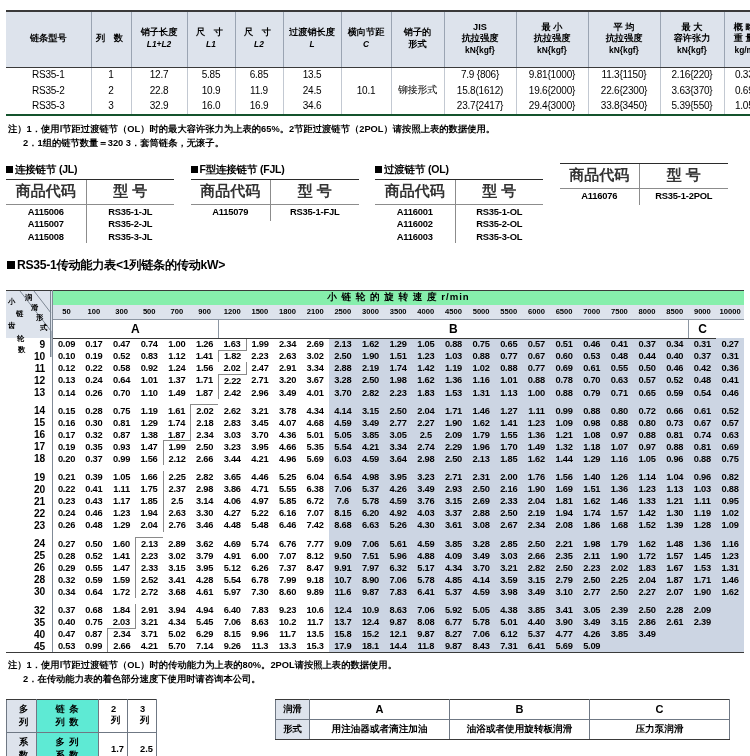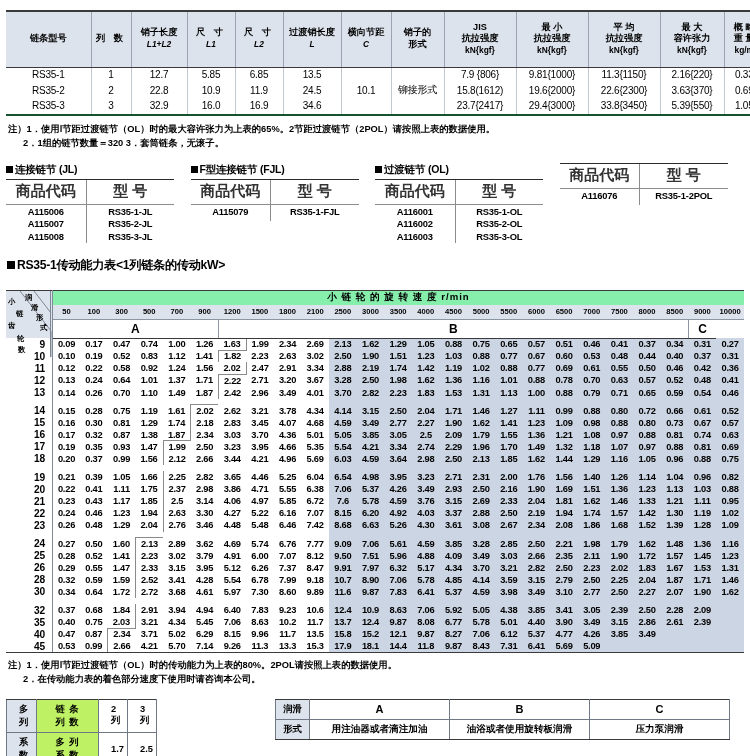--- a/index.html
+++ b/index.html
@@ -115,21 +115,21 @@
   .bnotes .ln2 { margin-left: 15px; }
 
   
   .bot { display: flex; margin-top: 12px; align-items: flex-start; }
   table.multi { border-collapse: collapse; table-layout: fixed; width: 150px; }
   table.multi td {
     font-size: 9.3px; font-weight: bold; text-align: center;
     border: 1px solid #6f7884; padding: 3px 12px; height: 18px;
   }
   table.multi td.hl { background: #dde3ec; width: 30px; }
-  table.multi td.hl2 { background: #bef264; width: 62px; letter-spacing: 1px; }
+  table.multi td.hl2 { background: #5eead4; width: 62px; letter-spacing: 1px; }
   table.multi td.v { width: 29px; }
   table.multi tr:first-child td { border-top: 1.6px solid #3a3a3a; }
   table.multi tr:last-child td { border-bottom: 1.6px solid #3a3a3a; }
 
   table.lub { border-collapse: collapse; table-layout: fixed; width: 455px; margin-left: 118px; }
   table.lub td {
     font-size: 9.6px; font-weight: bold; text-align: center;
     border-left: 1px solid #6f7884; border-right: 1px solid #6f7884;
     padding: 3px 2px; height: 19px;
   }

